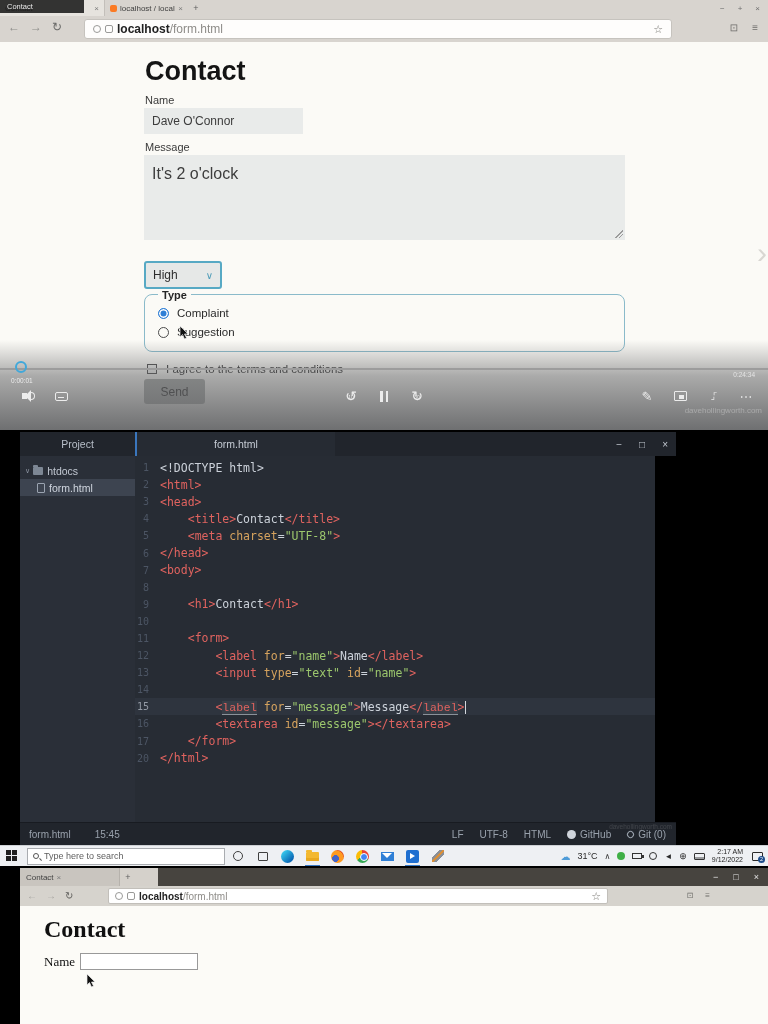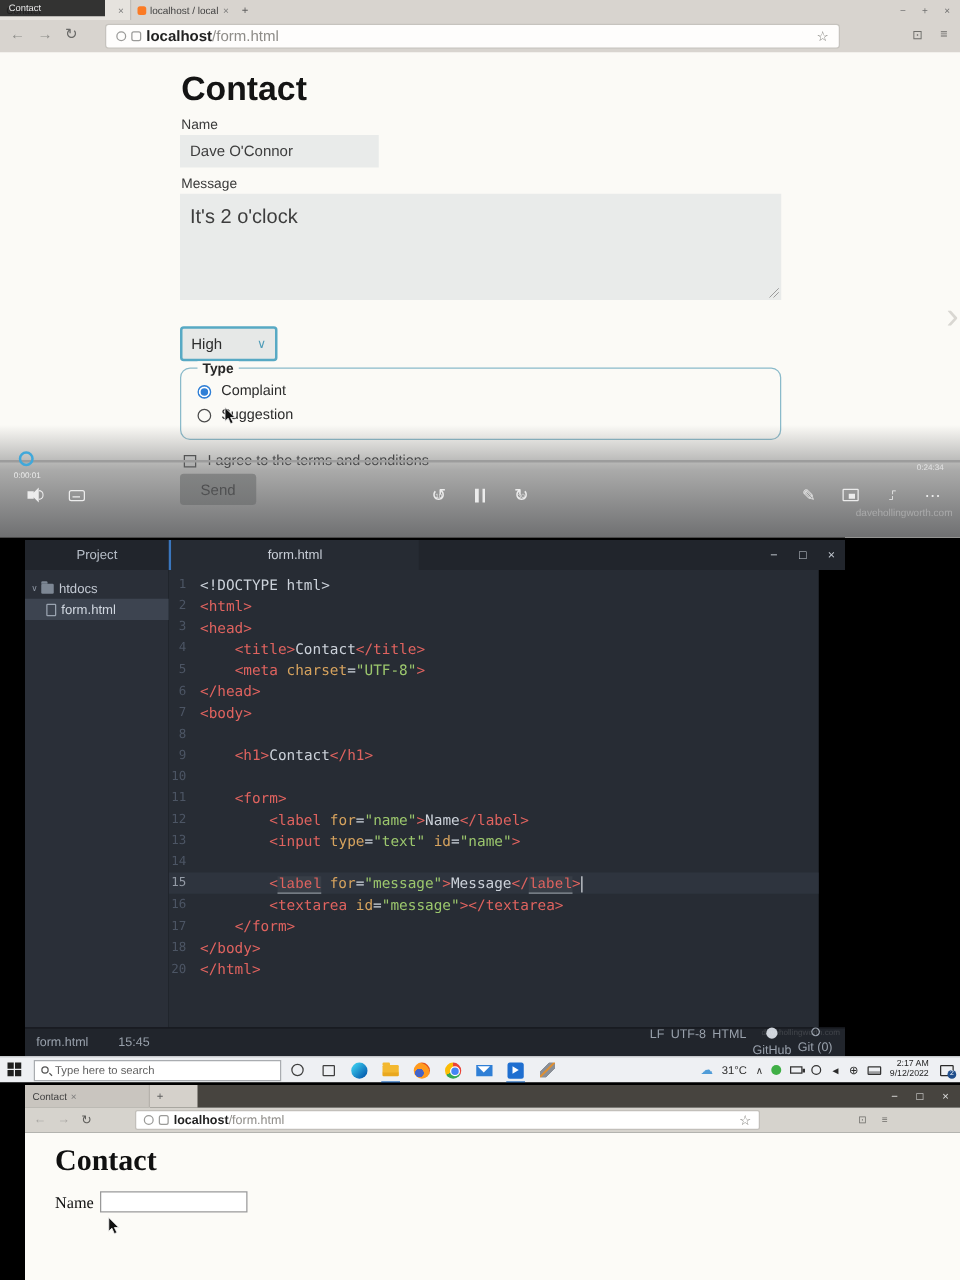--- a/index.html
+++ b/index.html
@@ -95,22 +95,22 @@
   .editor { flex:1; background:#272c34; padding-top:3px; overflow:hidden; font-family:"DejaVu Sans Mono", monospace; }
   .code-line { height:17.1px; display:flex; align-items:center; white-space:pre; font-size:11.5px; }
   .code-line.active { background:#2e343e; }
   .ln { width:25px; text-align:right; padding-right:11px; color:#4c5564; font-size:10px; flex:0 0 auto; }
   .code-line.active .ln { color:#939aa5; }
   .tok-p { color:#ccd2da; } .tok-t { color:#e0635f; } .tok-a { color:#d6a35e; } .tok-s { color:#9cc76d; }
   .tok-tu { color:#e0635f; border-bottom:1px solid #8a9199; background:rgba(255,255,255,0.05);font-family:Liberation Mono, monospace; }
   .caret { display:inline-block; width:1.5px; height:13px; background:#d3d7dd; vertical-align:middle; }
   .ide-status { position:absolute; left:20px; right:0; bottom:0; height:23px; background:#21252c; border-top:1px solid #181b21; display:flex; align-items:center; font-size:10px; color:#99a1ac; }
   .st-left { display:flex; gap:24px; margin-left:9px; }
-  .st-right { margin-left:auto; display:flex; gap:5px; margin-right:10px;padding-left:32px; }
-  .gh-item, .git-item { display:flex; align-items:center; gap:4px;flex-direction:column; }
+  .st-right { margin-left:auto; display:flex; align-items:center; gap:16px; margin-right:10px;padding-left:32px; }
+  .gh-item, .git-item { display:flex; align-items:center; gap:4px; }
   .gh-dot { width:9px; height:9px; border-radius:50%; background:#cfd4db; }
   .git-dot { width:7px; height:7px; border:1.3px solid #99a1ac; border-radius:50%; transform:rotate(45deg); }
   .ide-watermark { position:absolute; right:4px; bottom:15px; font-size:6.5px; color:rgba(255,255,255,0.14); }
 
   
   #taskbar { position:absolute; left:0; top:845px; width:768px; height:21px; background:#eef0f3; border-top:1px solid #cdd0d4; display:flex; align-items:center; }
   .win-logo { width:12px; height:12px; margin-left:6px; display:grid; grid-template-columns:5px 5px; grid-template-rows:5px 5px; gap:1px; }
   .win-logo span { background:#1f1f1f; }
   .tb-search { width:198px; height:17px; background:#fff; border:1px solid #a9acb0; margin-left:9px; display:flex; align-items:center; font-size:9px; color:#5f5f5f; padding-left:5px; gap:5px; }
   .mag { width:6px; height:6px; border:1.2px solid #555; border-radius:50%; position:relative; flex:0 0 auto; }
@@ -317,21 +317,20 @@
           <div class="code-line"><span class="ln">8</span><span></span></div>
           <div class="code-line"><span class="ln">9</span><span><span class="tok-p">    </span><span class="tok-t">&lt;h1&gt;</span><span class="tok-p">Contact</span><span class="tok-t">&lt;/h1&gt;</span></span></div>
           <div class="code-line"><span class="ln">10</span><span></span></div>
           <div class="code-line"><span class="ln">11</span><span><span class="tok-p">    </span><span class="tok-t">&lt;form&gt;</span></span></div>
           <div class="code-line"><span class="ln">12</span><span><span class="tok-p">        </span><span class="tok-t">&lt;label</span><span class="tok-a"> for</span><span class="tok-p">=</span><span class="tok-s">"name"</span><span class="tok-t">&gt;</span><span class="tok-p">Name</span><span class="tok-t">&lt;/label&gt;</span></span></div>
           <div class="code-line"><span class="ln">13</span><span><span class="tok-p">        </span><span class="tok-t">&lt;input</span><span class="tok-a"> type</span><span class="tok-p">=</span><span class="tok-s">"text"</span><span class="tok-a"> id</span><span class="tok-p">=</span><span class="tok-s">"name"</span><span class="tok-t">&gt;</span></span></div>
           <div class="code-line"><span class="ln">14</span><span></span></div>
           <div class="code-line active"><span class="ln">15</span><span><span class="tok-p">        </span><span class="tok-t">&lt;</span><span class="tok-tu">label</span><span class="tok-a"> for</span><span class="tok-p">=</span><span class="tok-s">"message"</span><span class="tok-t">&gt;</span><span class="tok-p">Message</span><span class="tok-t">&lt;/</span><span class="tok-tu">label</span><span class="tok-t">&gt;</span><span class="caret"></span></span></div>
           <div class="code-line"><span class="ln">16</span><span><span class="tok-p">        </span><span class="tok-t">&lt;textarea</span><span class="tok-a"> id</span><span class="tok-p">=</span><span class="tok-s">"message"</span><span class="tok-t">&gt;&lt;/textarea&gt;</span></span></div>
           <div class="code-line"><span class="ln">17</span><span><span class="tok-p">    </span><span class="tok-t">&lt;/form&gt;</span></span></div>
-          <div class="code-line"><span class="ln">18</span><span><span class="tok-t">&lt;/body&gt;</span></span></div>
           <div class="code-line"><span class="ln">20</span><span><span class="tok-t">&lt;/html&gt;</span></span></div>
         </div>
     </div>
     <div class="ide-status">
       <div class="st-left">
         <span>form.html</span>
         <span>15:45</span>
       </div>
       <div class="st-right">
         <span>LF</span>

